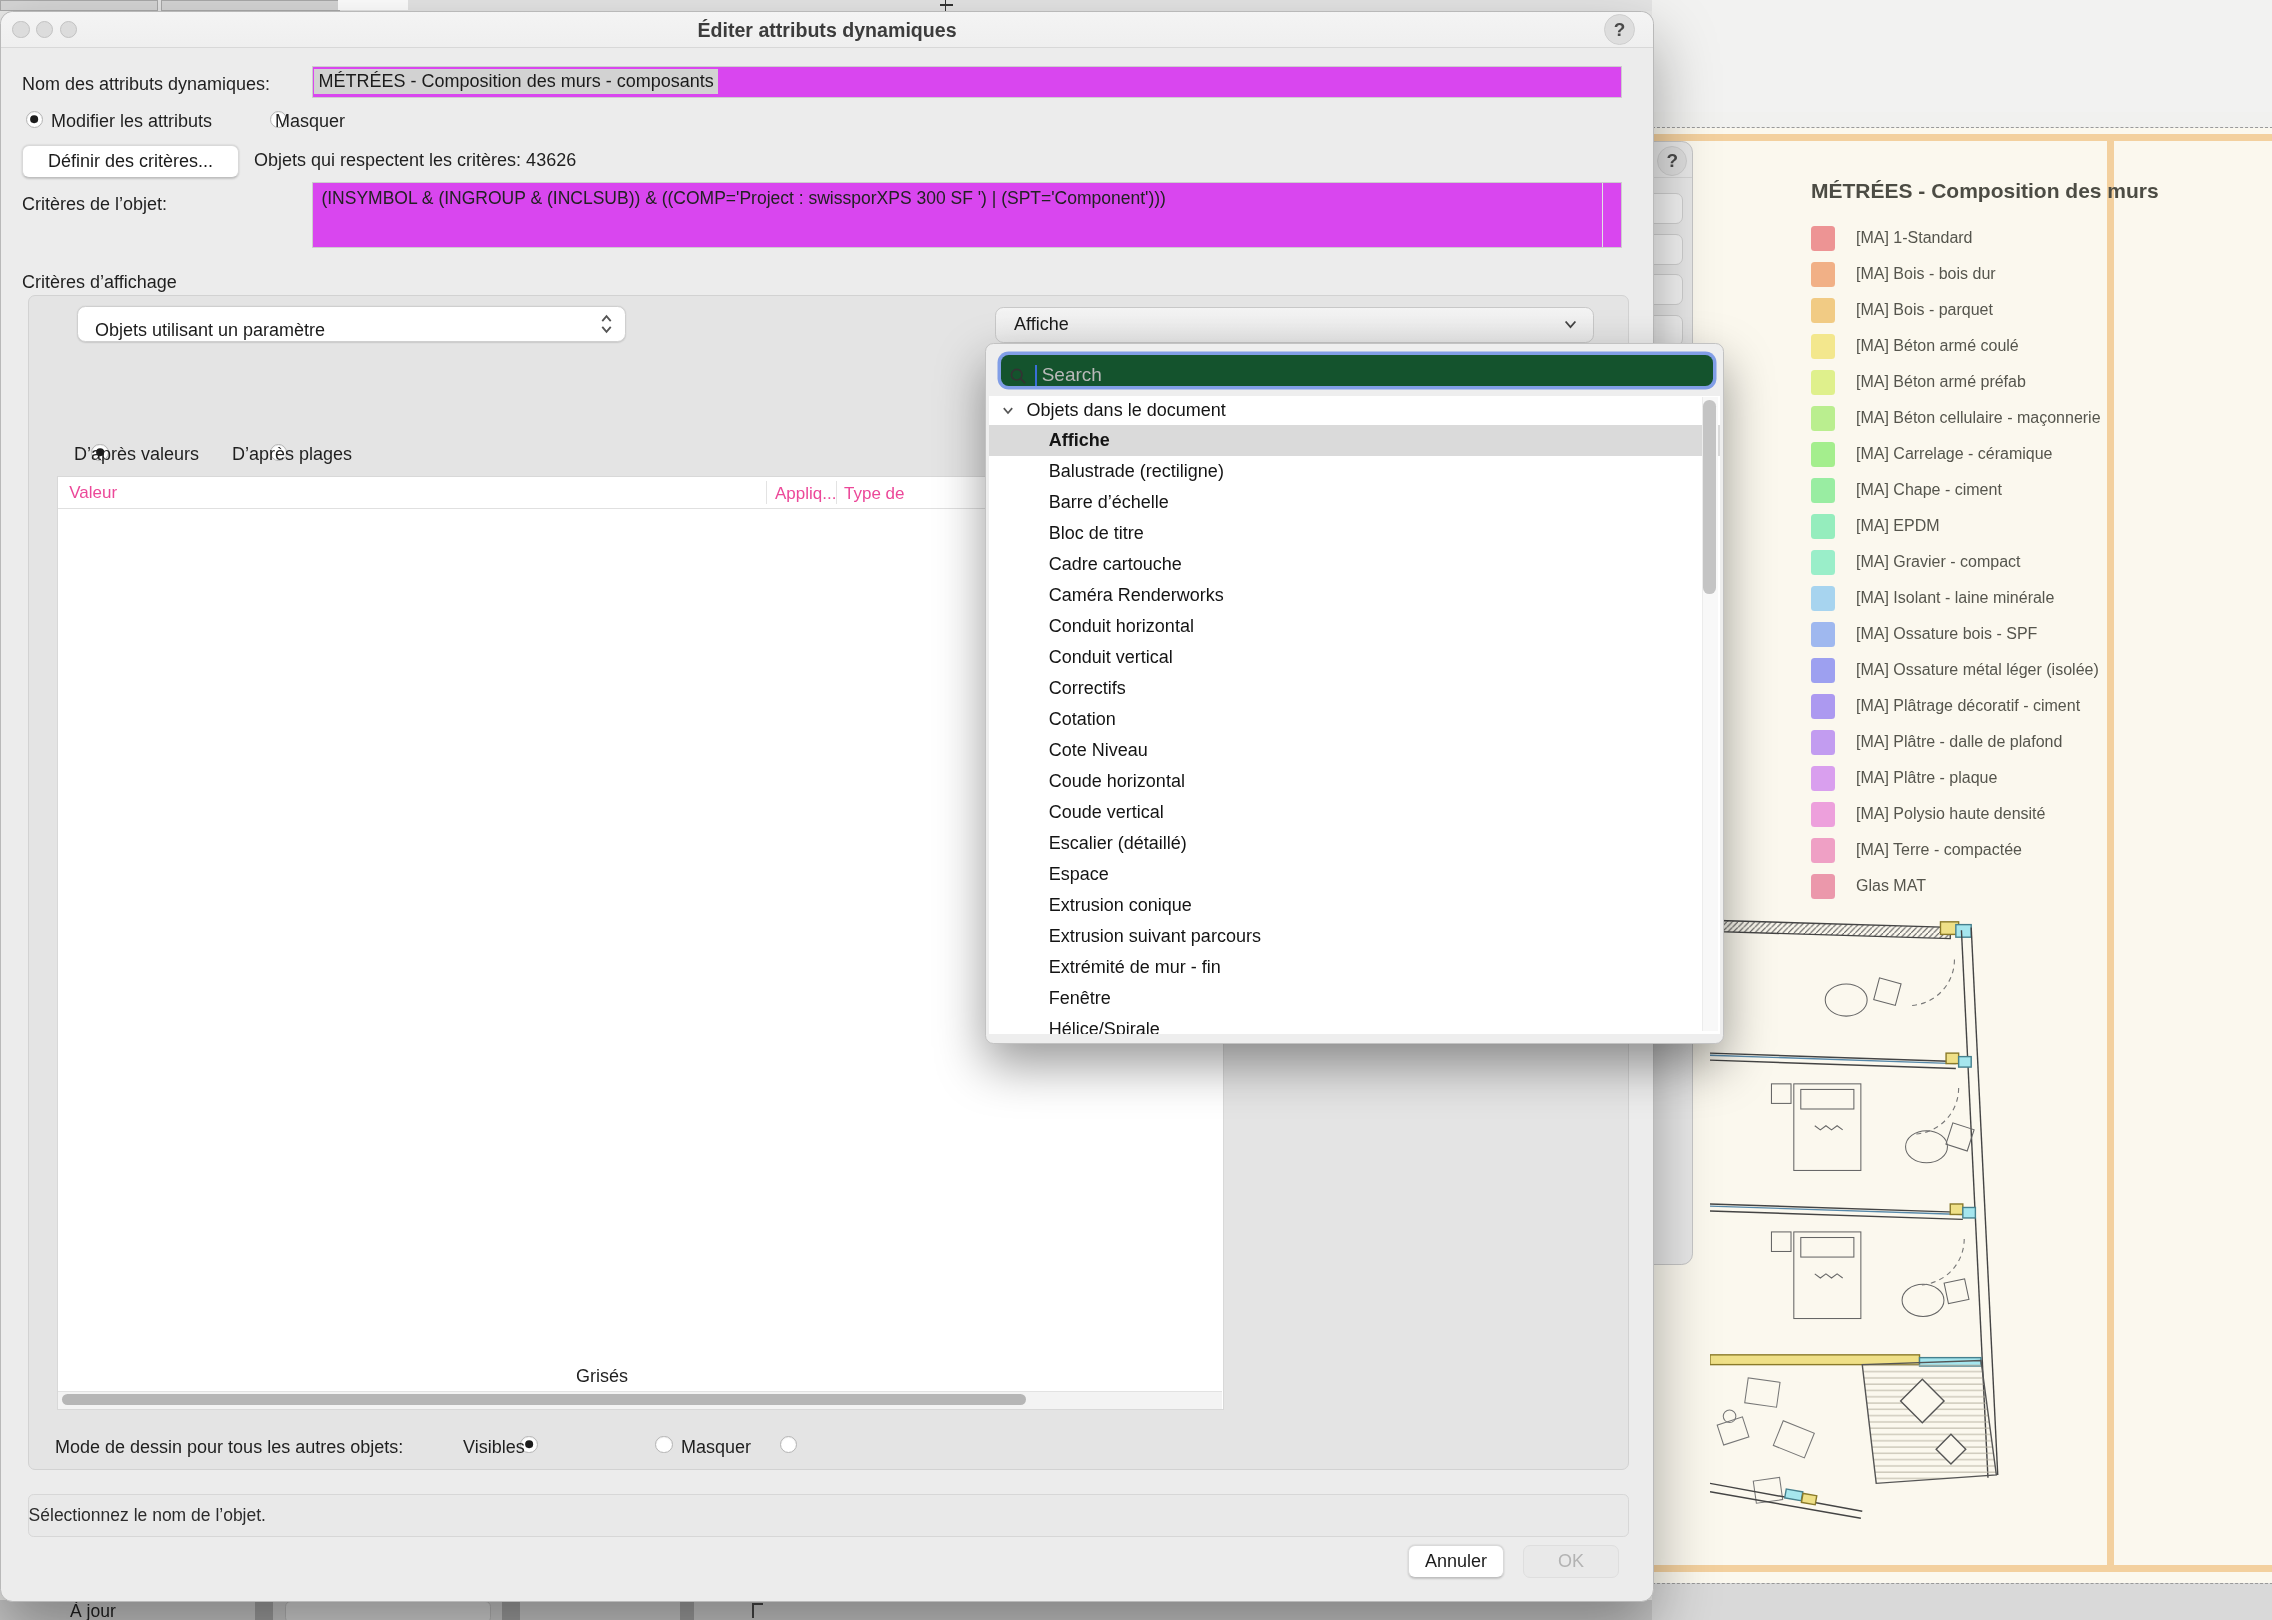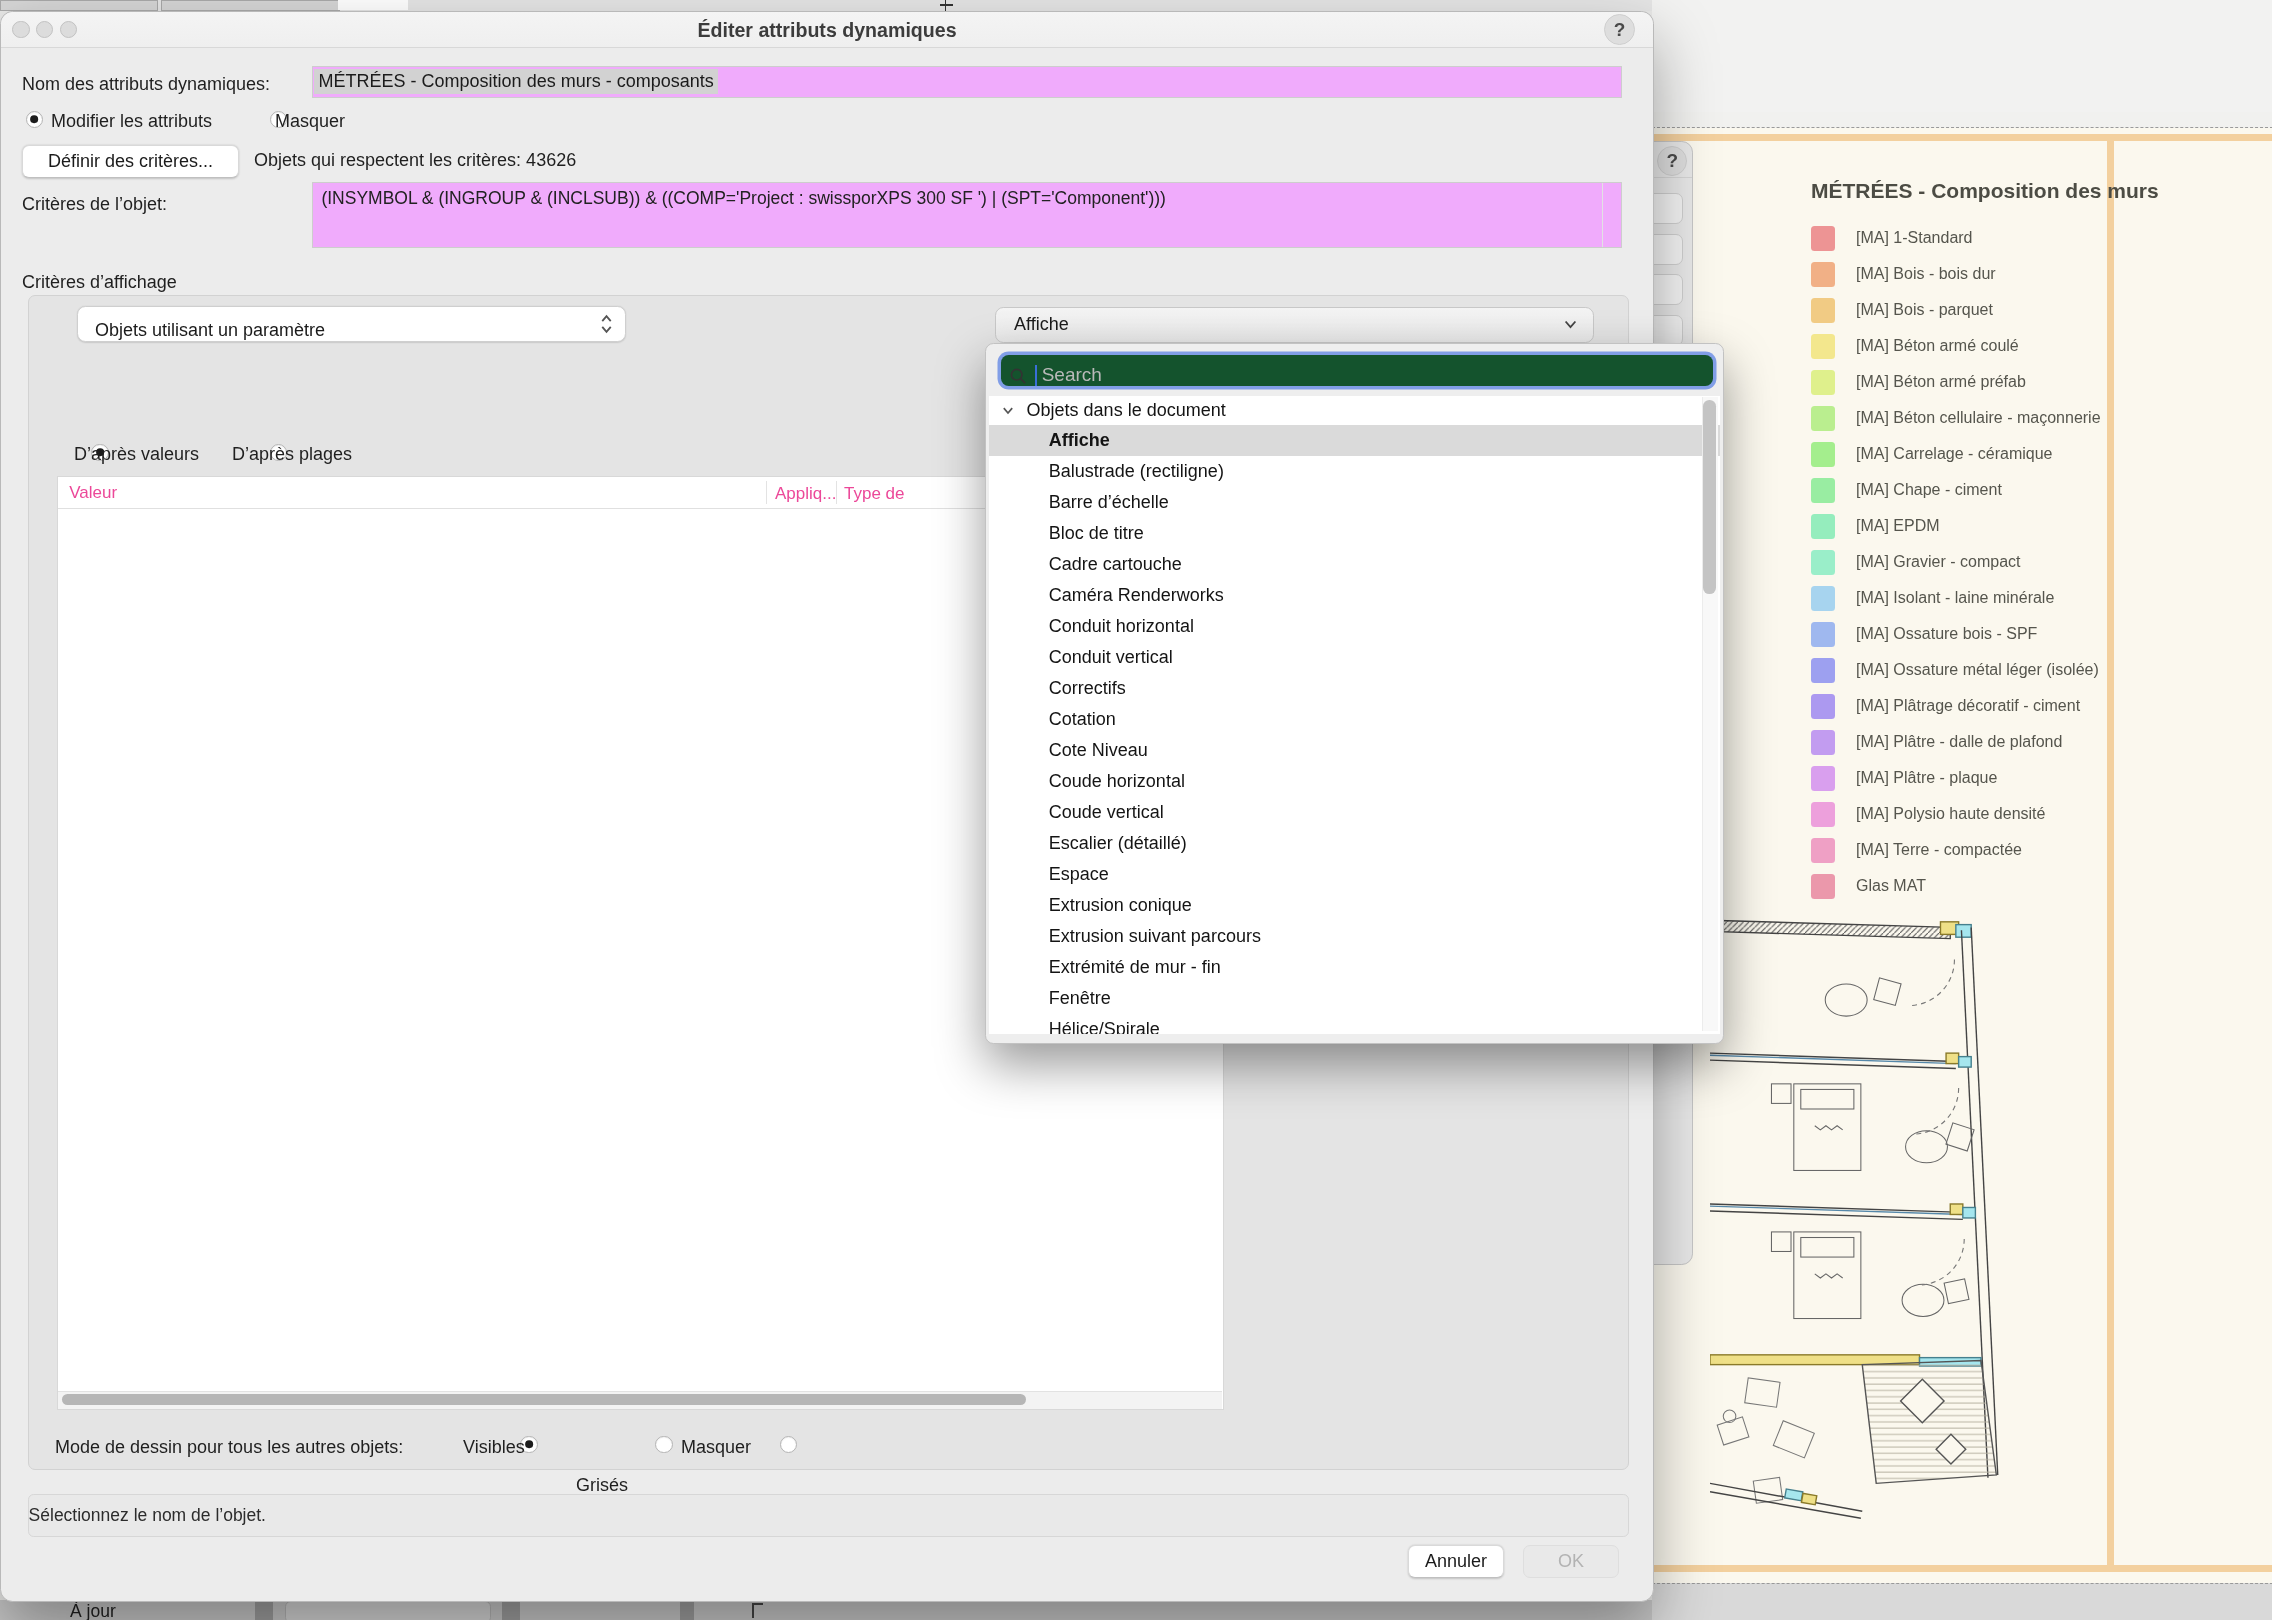--- a/index.html
+++ b/index.html
@@ -10,21 +10,21 @@
 
   
   .dialog{left:0;top:10.5px;width:1652px;height:1589px;background:#ececec;border:0.7px solid #b9b9b9;
           border-radius:12.6px;box-shadow:0 28px 63px rgba(0,0,0,.35);z-index:30}
   .titlebar{left:0;top:0;width:100%;height:35px;background:linear-gradient(#f4f4f4,#efefef);
             border-bottom:0.7px solid #d8d8d8;border-radius:12.6px 12.6px 0 0}
   .tl{width:15.4px;height:15.4px;border-radius:50%;background:#dcdcdc;border:0.7px solid #c2c2c2;top:9px}
   .wtitle{left:0;right:0;top:7px;text-align:center;font-weight:bold;font-size:19.6px;color:#3c3c3c}
   .helpbtn{width:29px;height:29px;border-radius:50%;background:#dedede;border:0.7px solid #cfcfcf;
            color:#4a4a4a;font-weight:bold;font-size:19px;display:flex;align-items:center;justify-content:center}
-  .field{background:#f0abfc;border:0.7px solid #cdcdcd}
+  .field{background:#d946ef;border:0.7px solid #cdcdcd}
   .selhl{background:#d2d2d2;padding:2.1px 4.2px}
   .btn{background:#fff;border:0.7px solid #d9d9d9;border-bottom-color:#c0c0c0;border-radius:7px;
        box-shadow:0 0.7px 2.1px rgba(0,0,0,.18);font-size:18px;display:flex;align-items:center;justify-content:center}
   .btn.disabled{background:#e9e9e9;color:#b3b3b3;border-color:#dedede;box-shadow:none}
   .groupbox{background:#e4e4e4;border:0.7px solid #d2d2d2;border-radius:7px}
   .select-white{background:#fff;border:0.7px solid #cfcfcf;border-radius:8.4px;box-shadow:0 0.7px 1.4px rgba(0,0,0,.12);
                 display:flex;align-items:flex-end;font-size:18px}
   .select-gray{background:linear-gradient(#f4f4f4,#e9e9e9);border:0.7px solid #c8c8c8;border-radius:8.4px;
                display:flex;align-items:center;font-size:18px}
   .radio{display:inline-block;width:17.5px;height:17.5px;border-radius:50%;background:#fff;border:1.4px solid #b4b4b4;
@@ -340,21 +340,21 @@
       </div>
       <div class="abs htrack" style="left:0;bottom:0;width:1164px;height:17px">
         <div class="abs hthumb" style="left:3.5px;top:2.8px;width:964px;height:11.2px"></div>
       </div>
     </div>
 
     <span class="abs lbl" style="left:54px;top:1425px">Mode de dessin pour tous les autres objets:</span>
     <span class="abs radio on" style="left:437px;top:1424px"></span>
     <span class="abs lbl" style="left:462px;top:1425px">Visibles</span>
     <span class="abs radio" style="left:551px;top:1424px"></span>
-    <span class="abs lbl" style="left:575px;top:1463px">Grisés</span>
+    <span class="abs lbl" style="left:575px;top:1354px">Grisés</span>
     <span class="abs radio" style="left:655px;top:1424px"></span>
     <span class="abs lbl" style="left:680px;top:1425px">Masquer</span>
 
     <div class="abs statusbar" style="left:26.6px;top:1482px;width:1599px;height:41px">
       <span style="">Sélectionnez le nom de l’objet.</span>
     </div>
 
     <div class="abs btn" style="left:1407px;top:1533px;width:94px;height:31px">Annuler</div>
     <div class="abs btn disabled" style="left:1522px;top:1533px;width:94px;height:31px">OK</div>
   </div>

